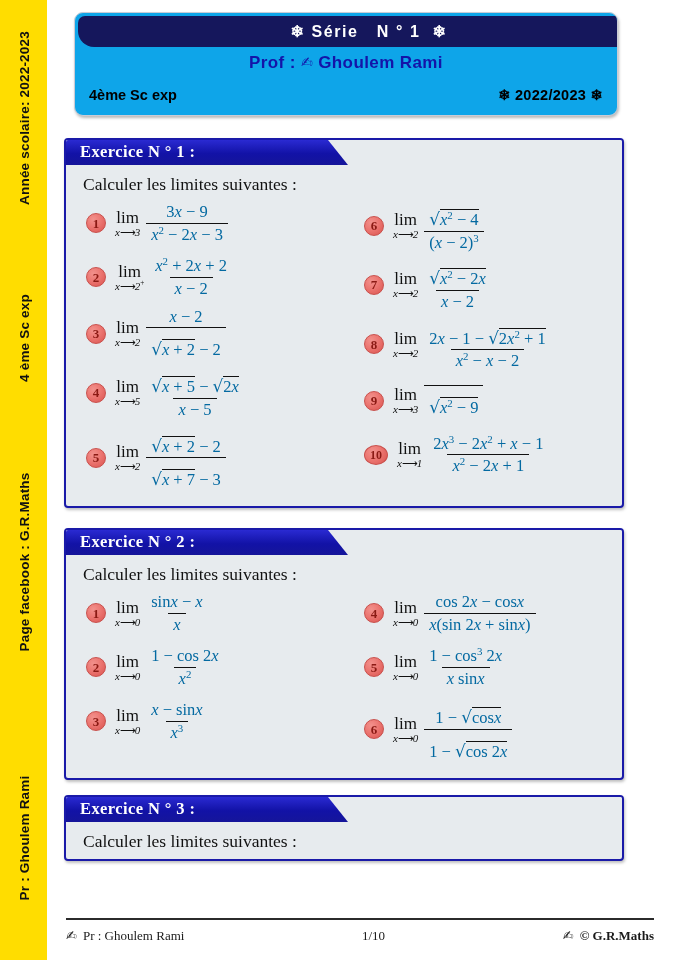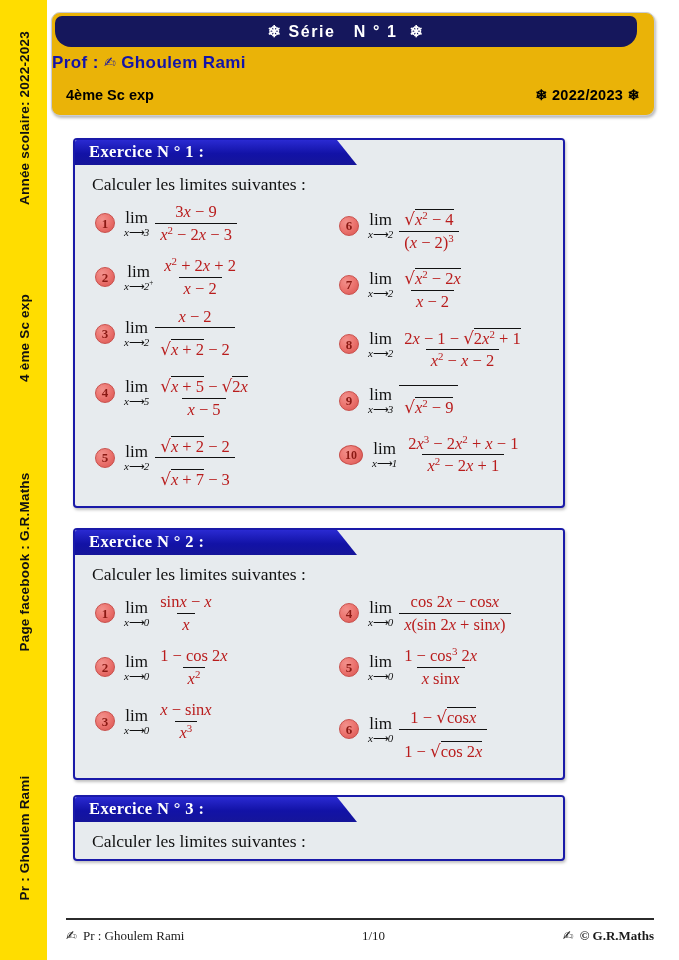--- a/index.html
+++ b/index.html
@@ -31,23 +31,23 @@
   .side-1 { top: 118px; transform: translate(-50%,-50%) rotate(-90deg); }
   .side-2 { top: 338px; transform: translate(-50%,-50%) rotate(-90deg); }
   .side-3 { top: 562px; transform: translate(-50%,-50%) rotate(-90deg); }
   .side-4 { top: 838px; transform: translate(-50%,-50%) rotate(-90deg); }
 
   
   .content { position: absolute; left: 47px; top: 0; width: 632px; height: 960px; }
 
   
   .header-card {
-    position: absolute; left: 4px; top: 12px;
-    width: 604px; height: 104px;
-    background: #eab308;
+    position: absolute; left: 27px; top: 12px;
+    width: 544px; height: 104px;
+    background: #0ea5e9;
     border: 1px solid #c9ccd6;
     border-radius: 9px;
     box-shadow: 1px 2px 3px rgba(0,0,0,0.28);
     overflow: hidden;
   }
   .header-bar {
     position: absolute; left: 3px; top: 3px;
     width: 582px; height: 31px;
     background: #15175c;
     border-radius: 7px 7px 16px 16px;
@@ -56,21 +56,21 @@
   .header-bar-title {
     color: #ffffff;
     font-family: "Liberation Sans", sans-serif;
     font-weight: bold;
     font-size: 16px;
     letter-spacing: 1.6px;
     white-space: pre;
   }
   .prof-line {
     position: absolute; left: 0; top: 40px; width: 100%;
-    text-align: left;
+    text-align: center;
     color: #1414a8;
     font-family: "Liberation Sans", sans-serif;
     font-weight: bold;
     font-size: 17px;
     letter-spacing: 0.4px;
   }
   .pen-glyph {
     display: inline-block;
     font-family: "DejaVu Sans", sans-serif;
     font-size: 14px;
@@ -84,22 +84,22 @@
   .hdr-class, .hdr-year {
     font-family: "Liberation Sans", sans-serif;
     font-weight: bold;
     font-size: 14.5px;
     color: #000000;
   }
   .hdr-year { letter-spacing: 0.3px; }
 
   
   .ex-box {
-    position: absolute; left: 26px;
-    width: 492px;
+    position: absolute; left: 17px;
+    width: 560px;
     background: #e7ebee;
     border: 2px solid #1a1aa8;
     border-radius: 4px;
     box-shadow: 1px 2px 3px rgba(0,0,0,0.25);
     overflow: hidden;
   }
   .ex-head {
     position: relative;
     height: 25px;
     background: #e7ebee;
@@ -177,21 +177,21 @@
   }
   .limop .sub .arrow { font-style: normal; letter-spacing: -1px; }
 
   
   .frac {
     display: inline-flex;
     flex-direction: column;
     align-items: center;
     font-family: "Liberation Serif", serif;
     font-size: 16.5px;
-    color: #b91c1c;
+    color: #0369a1;
     line-height: 1.18;
     vertical-align: middle;
   }
   .frac .num { padding: 0 5px 1px 5px; white-space: nowrap; }
   .frac .den { padding: 1px 5px 0 5px; border-top: 1.4px solid #111; white-space: nowrap; }
 
   i.v { font-style: italic; }
   sup.en { font-size: 0.66em; vertical-align: super; line-height: 0; font-style: normal; }
 
   

